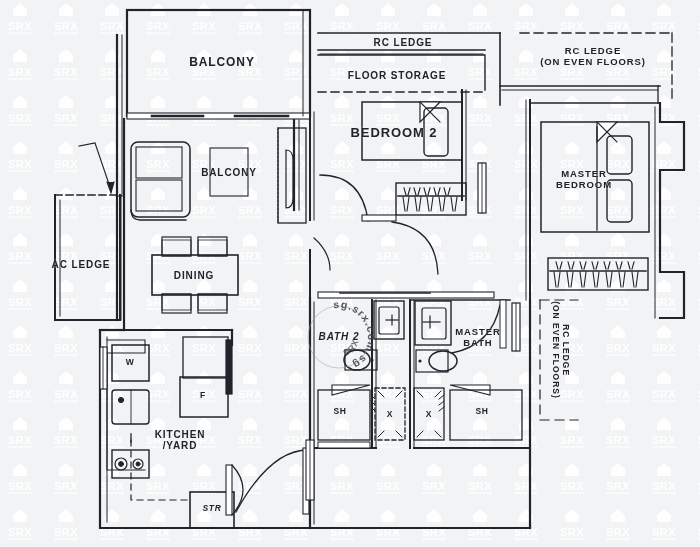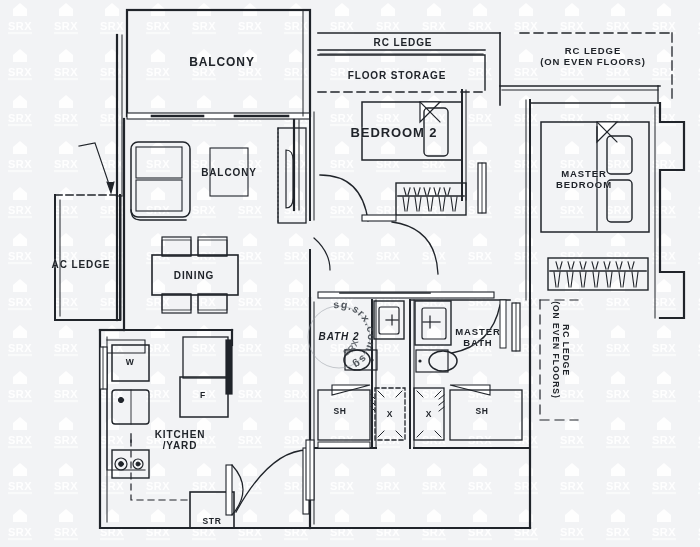--- a/index.html
+++ b/index.html
@@ -364,21 +364,21 @@
     <div class="lbl" style="left:194px;top:276px;font-size:10px;">DINING</div>
     <div class="lbl" style="left:180px;top:440px;font-size:10px;">KITCHEN
 /YARD</div>
     <div class="lbl" style="left:394px;top:133px;font-size:13px;">BEDROOM 2</div>
     <div class="lbl" style="left:584px;top:180px;font-size:9.5px;">MASTER
 BEDROOM</div>
     <div class="lbl" style="left:478px;top:338px;font-size:9.5px;">MASTER
 BATH</div>
     <div class="lbl" style="left:339px;top:337px;font-size:10px;font-style:italic;">BATH 2</div>
     <div class="lbl" style="left:397px;top:76px;font-size:10px;text-align:center;">FLOOR STORAGE</div>
-    <div class="lbl sm" style="left:212px;top:522px;">STR</div>
+    <div class="lbl sm" style="left:212px;top:509px;font-style:italic;">STR</div>
 
     <div class="lbl" style="left:81px;top:265px;font-size:10px;">AC LEDGE</div>
     <div class="lbl" style="left:403px;top:43px;font-size:10px;">RC LEDGE</div>
     <div class="lbl" style="left:593px;top:57px;font-size:9.5px;">RC LEDGE
 (ON EVEN FLOORS)</div>
     <div class="lbl sm rot" style="left:560px;top:350px;">RC LEDGE
 (ON EVEN FLOORS)</div>
 
     <div class="lbl sm" style="left:130px;top:363px;">W</div>
     <div class="lbl sm" style="left:203px;top:396px;">F</div>

